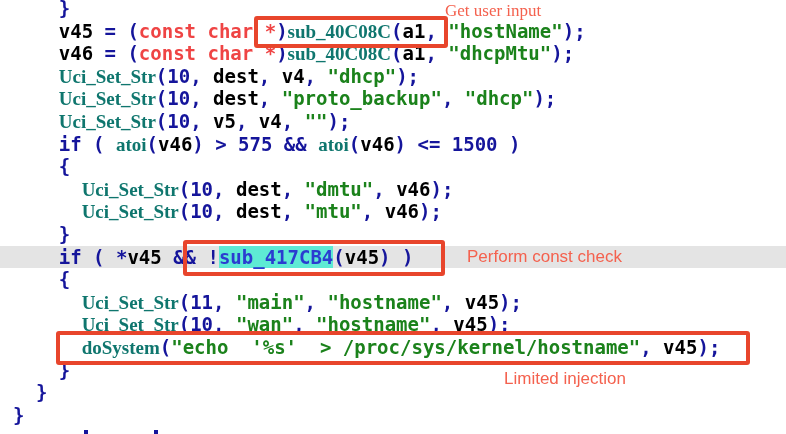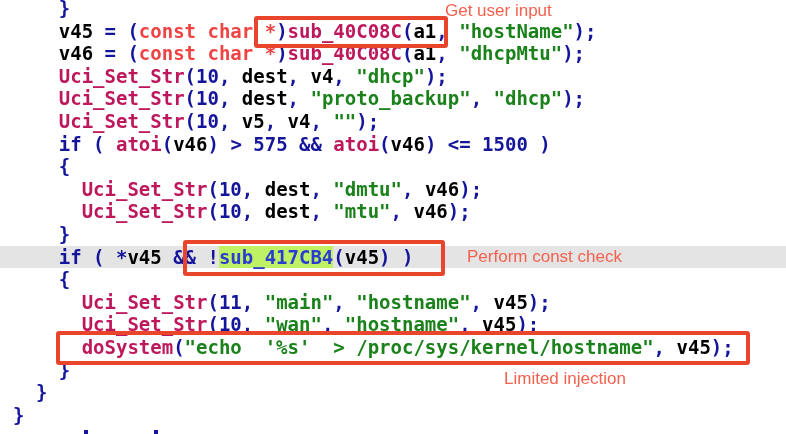--- a/index.html
+++ b/index.html
@@ -16,25 +16,25 @@
     width: 786px;
     font-family: "DejaVu Sans Mono", monospace;
     font-weight: bold;
     font-size: 19px;
     line-height: 22.6px;
     white-space: pre;
   }
   .code-line { height: 22.6px; padding-left: 13px; }
   .code-line.highlight { background: #e4e4e4; }
   .tok-n { color: #15159b; }           
-  .tok-f { color: #be185d; }           
+  .tok-f { color: #0f766e; font-family: Liberation Serif, serif; }           
   .tok-v { color: #000000; }           
   .tok-c { color: #ef4444; }           
   .tok-s { color: #1b821b; }           
-  .tok-fy { color: #2b3cd0; background: #bef264; } 
+  .tok-fy { color: #2b3cd0; background: #5eead4; } 
   .rbox {
     position: absolute;
     border: 4px solid #e8452c;
     border-radius: 3px;
     box-sizing: border-box;
     pointer-events: none;
   }
   .anno {
     position: absolute;
     font-family: "Liberation Sans", sans-serif;
@@ -51,18 +51,18 @@
 </style>
 </head>
 <body>
 
 <div class="code-view"><div class="code-line"><span class="tok-n">    }</span></div><div class="code-line"><span class="tok-v">    v45</span><span class="tok-n"> = (</span><span class="tok-c">const char *</span><span class="tok-n">)</span><span class="tok-f">sub_40C08C</span><span class="tok-n">(</span><span class="tok-v">a1</span><span class="tok-n">, </span><span class="tok-s">"hostName"</span><span class="tok-n">);</span></div><div class="code-line"><span class="tok-v">    v46</span><span class="tok-n"> = (</span><span class="tok-c">const char *</span><span class="tok-n">)</span><span class="tok-f">sub_40C08C</span><span class="tok-n">(</span><span class="tok-v">a1</span><span class="tok-n">, </span><span class="tok-s">"dhcpMtu"</span><span class="tok-n">);</span></div><div class="code-line"><span class="tok-n">    </span><span class="tok-f">Uci_Set_Str</span><span class="tok-n">(10, </span><span class="tok-v">dest</span><span class="tok-n">, </span><span class="tok-v">v4</span><span class="tok-n">, </span><span class="tok-s">"dhcp"</span><span class="tok-n">);</span></div><div class="code-line"><span class="tok-n">    </span><span class="tok-f">Uci_Set_Str</span><span class="tok-n">(10, </span><span class="tok-v">dest</span><span class="tok-n">, </span><span class="tok-s">"proto_backup"</span><span class="tok-n">, </span><span class="tok-s">"dhcp"</span><span class="tok-n">);</span></div><div class="code-line"><span class="tok-n">    </span><span class="tok-f">Uci_Set_Str</span><span class="tok-n">(10, </span><span class="tok-v">v5</span><span class="tok-n">, </span><span class="tok-v">v4</span><span class="tok-n">, </span><span class="tok-s">""</span><span class="tok-n">);</span></div><div class="code-line"><span class="tok-n">    if ( </span><span class="tok-f">atoi</span><span class="tok-n">(</span><span class="tok-v">v46</span><span class="tok-n">) &gt; 575 &amp;&amp; </span><span class="tok-f">atoi</span><span class="tok-n">(</span><span class="tok-v">v46</span><span class="tok-n">) &lt;= 1500 )</span></div><div class="code-line"><span class="tok-n">    {</span></div><div class="code-line"><span class="tok-n">      </span><span class="tok-f">Uci_Set_Str</span><span class="tok-n">(10, </span><span class="tok-v">dest</span><span class="tok-n">, </span><span class="tok-s">"dmtu"</span><span class="tok-n">, </span><span class="tok-v">v46</span><span class="tok-n">);</span></div><div class="code-line"><span class="tok-n">      </span><span class="tok-f">Uci_Set_Str</span><span class="tok-n">(10, </span><span class="tok-v">dest</span><span class="tok-n">, </span><span class="tok-s">"mtu"</span><span class="tok-n">, </span><span class="tok-v">v46</span><span class="tok-n">);</span></div><div class="code-line"><span class="tok-n">    }</span></div><div class="code-line highlight"><span class="tok-n">    if ( *</span><span class="tok-v">v45</span><span class="tok-n"> &amp;&amp; !</span><span class="tok-fy">sub_417CB4</span><span class="tok-n">(</span><span class="tok-v">v45</span><span class="tok-n">) )</span></div><div class="code-line"><span class="tok-n">    {</span></div><div class="code-line"><span class="tok-n">      </span><span class="tok-f">Uci_Set_Str</span><span class="tok-n">(11, </span><span class="tok-s">"main"</span><span class="tok-n">, </span><span class="tok-s">"hostname"</span><span class="tok-n">, </span><span class="tok-v">v45</span><span class="tok-n">);</span></div><div class="code-line"><span class="tok-n">      </span><span class="tok-f">Uci_Set_Str</span><span class="tok-n">(10, </span><span class="tok-s">"wan"</span><span class="tok-n">, </span><span class="tok-s">"hostname"</span><span class="tok-n">, </span><span class="tok-v">v45</span><span class="tok-n">);</span></div><div class="code-line"><span class="tok-n">      </span><span class="tok-f">doSystem</span><span class="tok-n">(</span><span class="tok-s">"echo  '%s'  &gt; /proc/sys/kernel/hostname"</span><span class="tok-n">, </span><span class="tok-v">v45</span><span class="tok-n">);</span></div><div class="code-line"><span class="tok-n">    }</span></div><div class="code-line"><span class="tok-n">  }</span></div><div class="code-line"><span class="tok-n">}</span></div></div>
 
 <div>
     <div class="rbox" style="left: 254px; top: 16px; width: 194px; height: 32px;"></div>
     <div class="rbox" style="left: 183px; top: 240px; width: 262px; height: 36px;"></div>
     <div class="rbox" style="left: 56px; top: 331px; width: 694px; height: 34px;"></div>
-    <div class="anno" style="left: 445px; top: 1px;">Get user input</div>
+    <div class="anno" style="left: 445px; top: 1px; font-family: Liberation Serif, serif;">Get user input</div>
     <div class="anno" style="left: 467px; top: 247px;">Perform const check</div>
     <div class="anno" style="left: 492px; top: 369px; margin-left: 12px;">Limited injection</div>
     <div class="clip-mark" style="left: 84px;"></div>
     <div class="clip-mark" style="left: 154px;"></div>
   </div>
 
 </body></html>

